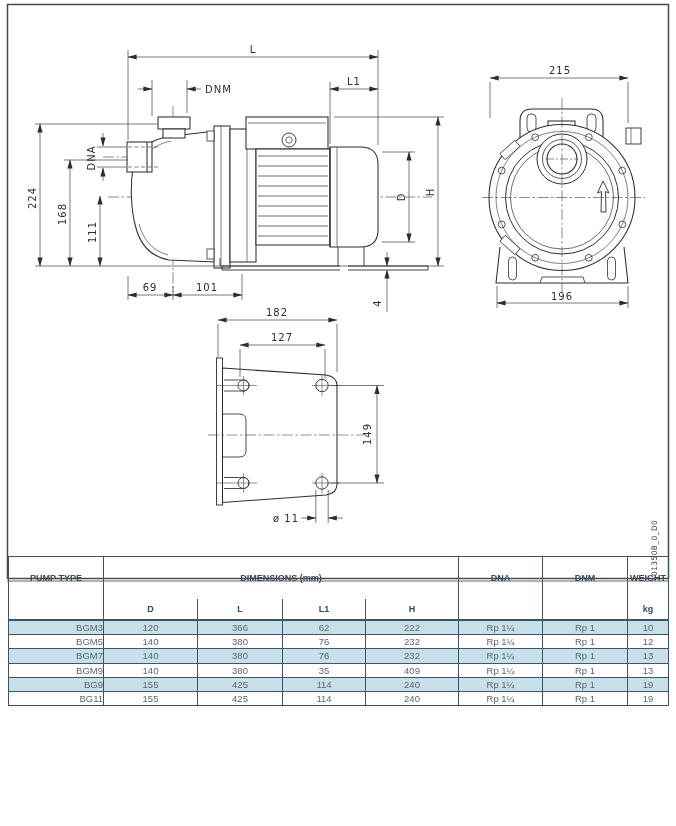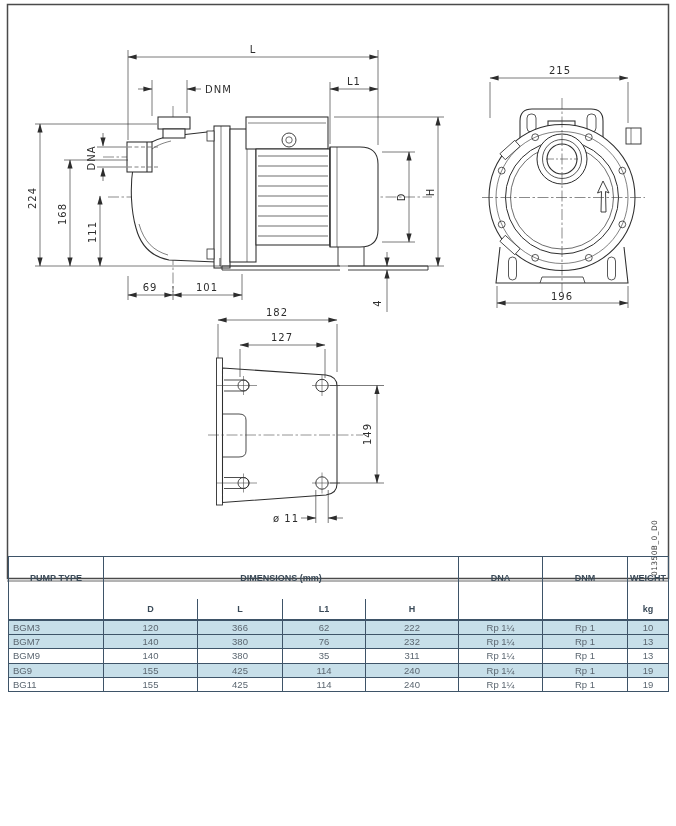--- a/index.html
+++ b/index.html
@@ -15,21 +15,21 @@
   table.spec{border-collapse:collapse;table-layout:fixed;width:660px;
              border:1px solid var(--line);}
   table.spec th, table.spec td{overflow:hidden;white-space:nowrap;}
   thead th{font-size:9px;font-weight:bold;color:var(--htxt);text-align:center;padding:0;}
   tr.h1 th{height:42px;vertical-align:middle;border-left:1px solid var(--line);}
   tr.h2 th{height:20px;vertical-align:middle;border-left:1px solid var(--line);
            border-bottom:2px solid var(--line);}
   tr.h1 th:first-child, tr.h2 th:first-child{border-left:none;}
   tbody td{height:13.2px;font-size:9.5px;color:var(--ctxt);text-align:center;
            border:1px solid var(--line);padding:0;line-height:13.2px;}
-  tbody td.name{text-align:left;padding-left:4px;}
+  tbody td.name{text-align:right;padding-left:4px;}
   tbody tr.hl td{background:var(--hl);}
 </style>
 </head>
 <body>
 
 <div id="page">
 
   <svg id="drawing-svg" width="676" height="585" viewBox="0 0 676 585">
     <defs>
       <marker id="ar" markerWidth="10" markerHeight="8" refX="8.6" refY="3" orient="auto-start-reverse" markerUnits="userSpaceOnUse">
@@ -317,36 +317,46 @@
           <tr class="hl">
             <td class="name">BGM3</td>
             <td>120</td>
             <td>366</td>
             <td>62</td>
             <td>222</td>
             <td>Rp 1¼</td>
             <td>Rp 1</td>
             <td>10</td>
           </tr>
+          <tr>
+            <td class="name">BGM5</td>
+            <td>140</td>
+            <td>380</td>
+            <td>76</td>
+            <td>232</td>
+            <td>Rp 1¼</td>
+            <td>Rp 1</td>
+            <td>12</td>
+          </tr>
           <tr class="hl">
             <td class="name">BGM7</td>
             <td>140</td>
             <td>380</td>
             <td>76</td>
             <td>232</td>
             <td>Rp 1¼</td>
             <td>Rp 1</td>
             <td>13</td>
           </tr>
           <tr>
             <td class="name">BGM9</td>
             <td>140</td>
             <td>380</td>
             <td>35</td>
-            <td>311</td>
+            <td>409</td>
             <td>Rp 1¼</td>
             <td>Rp 1</td>
             <td>13</td>
           </tr>
           <tr class="hl">
             <td class="name">BG9</td>
             <td>155</td>
             <td>425</td>
             <td>114</td>
             <td>240</td>

